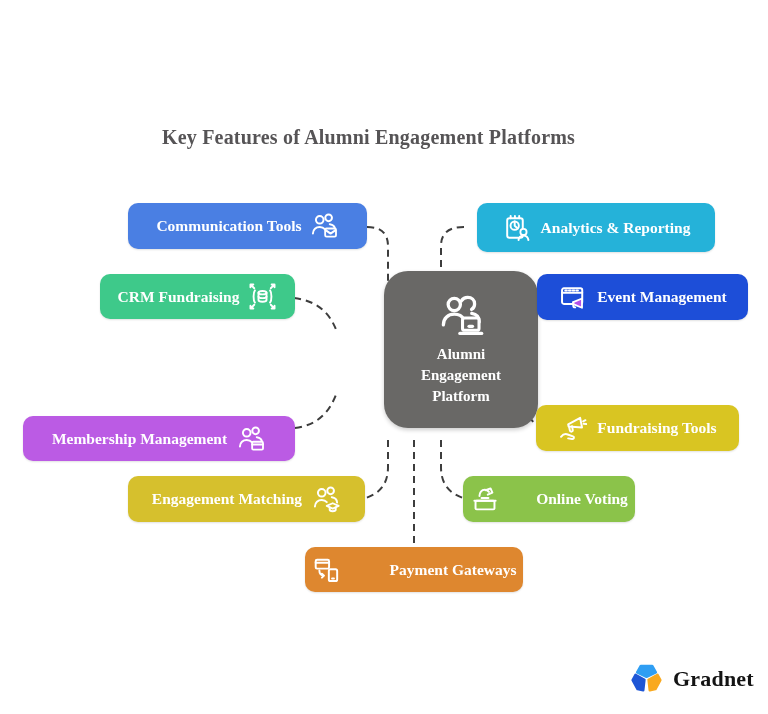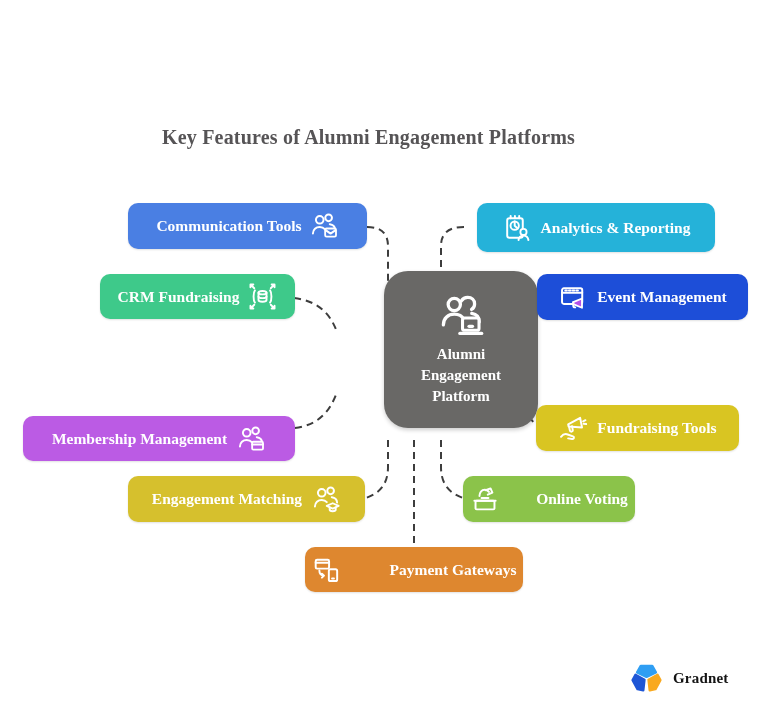--- a/index.html
+++ b/index.html
@@ -26,21 +26,21 @@
     position:absolute;left:337px;top:271px;width:154px;height:157px;
     border-radius:24px;display:flex;flex-direction:column;align-items:center;
     justify-content:center;color:#fff;text-align:center;
     box-shadow:0 2px 4px rgba(0,0,0,.2);
     margin-left:47px;
   }
   .center-node .label{font-size:15px;font-weight:bold;line-height:1.4;width:130px;margin-top:6px;}
   .brand{
     position:absolute;left:630px;top:663px;display:flex;align-items:center;gap:10px;
   }
-  .brand .wordmark{font-size:15px;font-weight:bold;color:#141414;letter-spacing:.2px;}
+  .brand .wordmark{font-size:22px;font-weight:bold;color:#141414;letter-spacing:.2px;}
 </style>
 </head>
 <body>
 
 <div class="stage">
 
   <div class="title">Key Features of Alumni Engagement Platforms</div>
 
   <svg class="links" width="768" height="714" viewBox="0 0 768 714" aria-hidden="true">
     <path d="M367 227 Q388 227 388 246 L388 283"></path>

